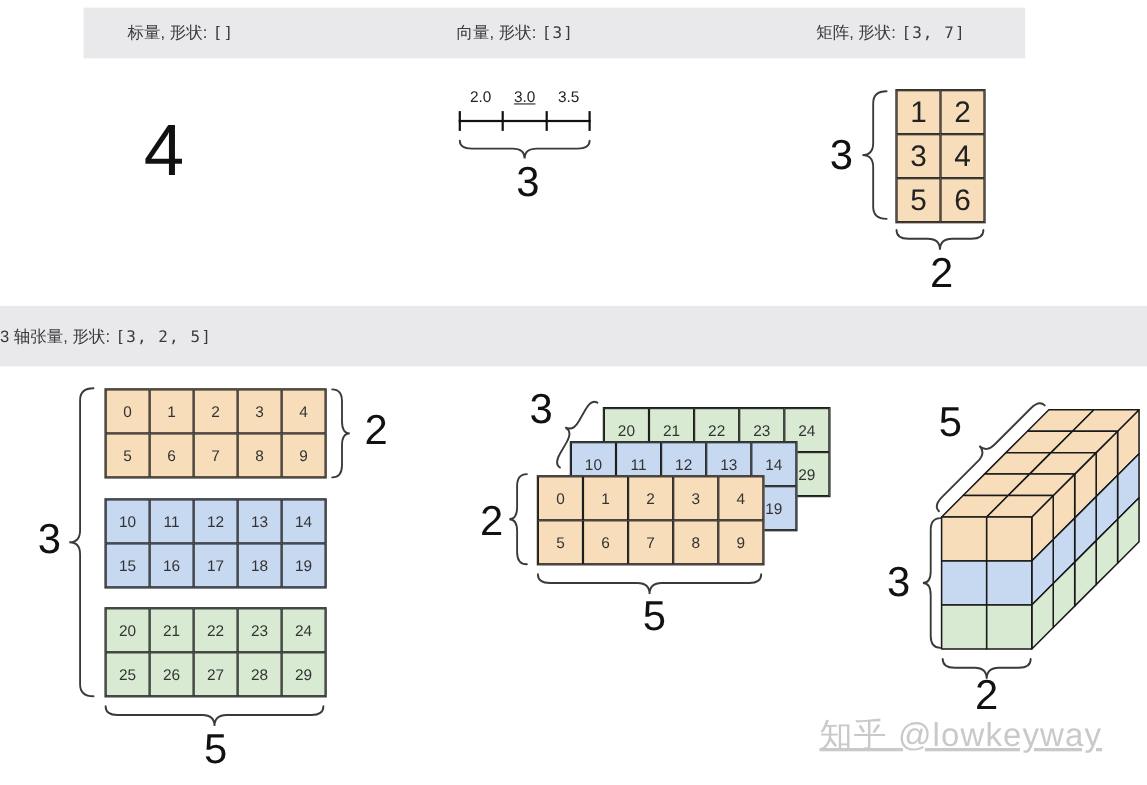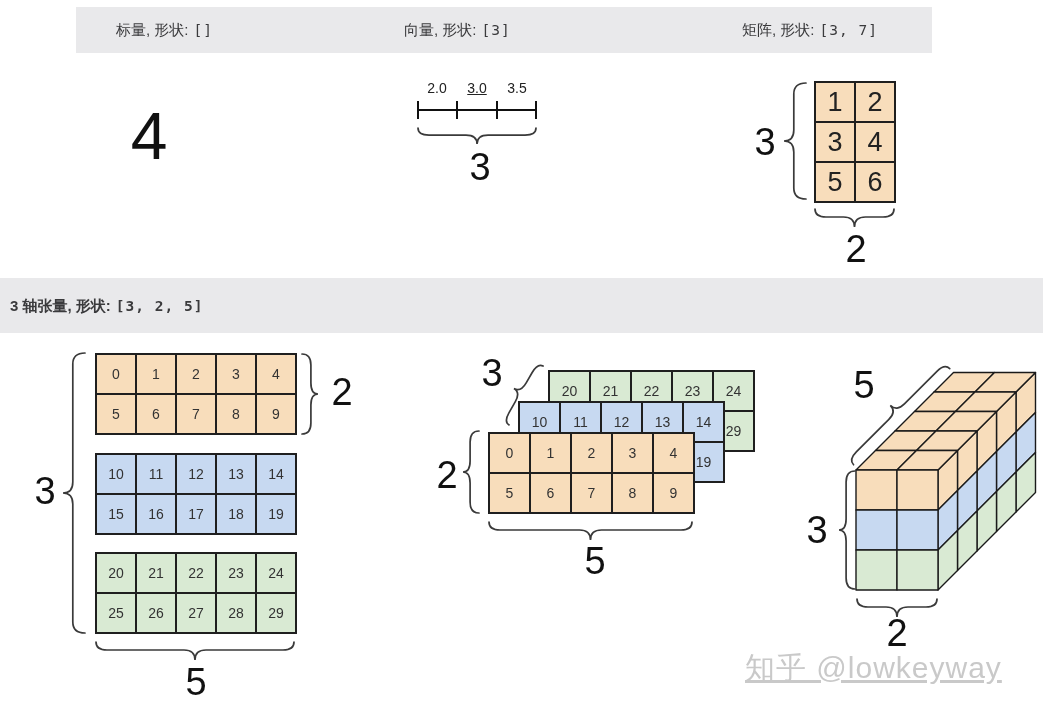--- a/index.html
+++ b/index.html
@@ -30,21 +30,21 @@
 </style>
 </head>
 <body>
 
 <div class="page">
 
   <div class="hbar" style="left:76px;top:7px;width:856px;height:46px;">
     <div class="htxt" style="left:9px;margin-left:31px;">
       <span>标量, 形状:</span><span class="code">[]</span>
     </div>
-    <div class="htxt" style="left:328px;">
+    <div class="htxt" style="left:339px;">
       <span>向量, 形状:</span><span class="code">[3]</span>
     </div>
     <div class="htxt" style="left:666px;">
       <span>矩阵, 形状:</span><span class="code">[3, 7]</span>
     </div>
   </div>
 
   <div class="scalar" style="left:149px;top:136px;">4</div>
 
   <div style="position:absolute;left:417px;top:80px;width:120px;height:60px;">
@@ -73,21 +73,21 @@
   <svg class="brace" style="left:783px;top:82px;" width="24" height="118">
       <path d="M 23 1 Q 10.8 1 10.8 12 L 10.8 48 Q 10.8 59 1 59 Q 10.8 59 10.8 70 L 10.8 106 Q 10.8 117 23 117" fill="none" stroke="#3a3a3a" stroke-width="1.7" stroke-linecap="round"></path>
     </svg>
   <svg class="brace" style="left:814px;top:208px;" width="81" height="20">
       <path d="M 1 1 Q 1 9 12 9 L 29.5 9 Q 40.5 9 40.5 19 Q 40.5 9 51.5 9 L 69 9 Q 80 9 80 1" fill="none" stroke="#3a3a3a" stroke-width="1.7" stroke-linecap="round"></path>
     </svg>
   <div class="dim" style="left:765px;top:142px;">3</div>
   <div class="dim" style="left:856px;top:249px;">2</div>
 
   <div class="hbar" style="left:0;top:278px;width:1043px;height:55px;">
-    <div class="htxt" style="left:10px;font-weight:bold;">
+    <div class="htxt" style="left:0;">
       <span>3 轴张量, 形状:</span><span class="code">[3, 2, 5]</span>
     </div>
   </div>
 
   <div class="grid g40 bg-peach" style="left:95px;top:353px;">
     <div class="cell">0</div>
     <div class="cell">1</div>
     <div class="cell">2</div>
     <div class="cell">3</div>
     <div class="cell">4</div>

